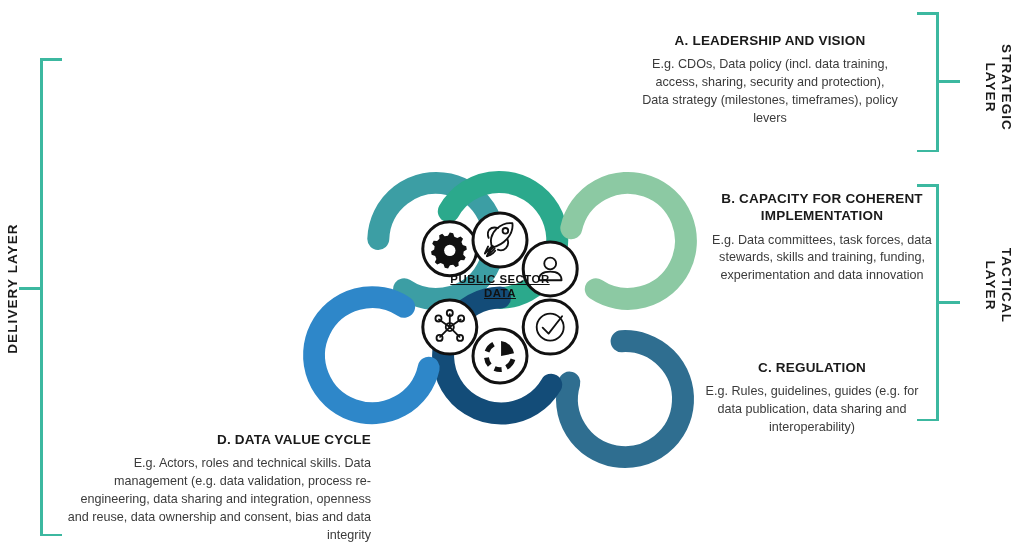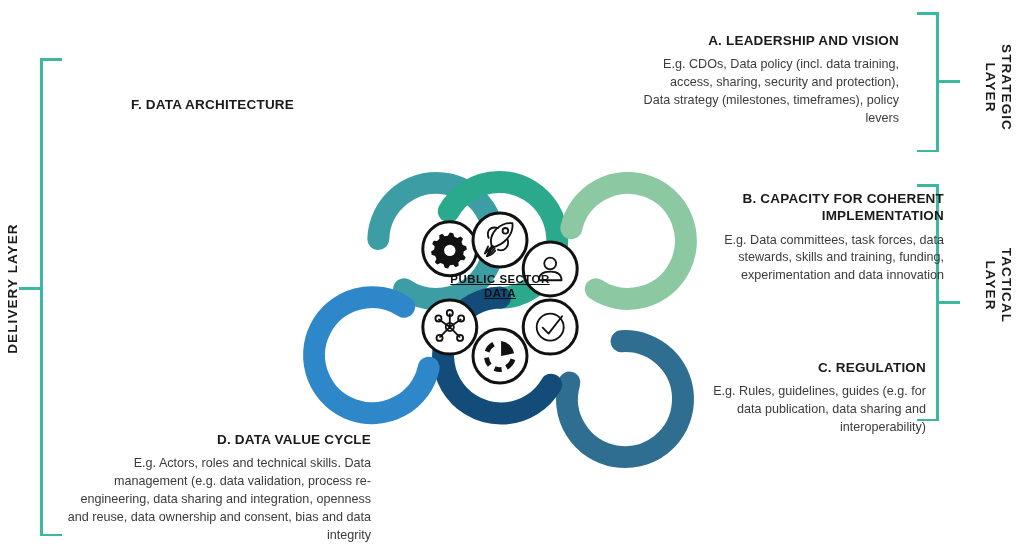--- a/index.html
+++ b/index.html
@@ -20,21 +20,21 @@
     letter-spacing: 0.2px;
     line-height: 1.28;
     color: #1a1a1a;
     margin-bottom: 7px;
   }
   .block .body {
     font-size: 12.6px;
     line-height: 1.42;
     color: #3b3b3b;
   }
-  .align-left  .title, .align-left  .body  { text-align: right; }
+  .align-left  .title, .align-left  .body  { text-align: center; }
   .align-right .title, .align-right .body  { text-align: right; }
 
   
   .bracket { position: absolute; }
   .bracket .spine {
     position: absolute; top: 0; width: 2.5px; height: 100%;
     background: #3cb8a0;
   }
   .bracket .cap {
     position: absolute; height: 2.5px; width: 22px; background: #3cb8a0;
@@ -132,21 +132,20 @@
     <div class="body">E.g. Rules, guidelines, guides (e.g. for data publication, data sharing and interoperability)</div>
   </div>
 
   <div class="block align-right" style="left:58px; top:431px; width:313px;">
     <div class="title">D. DATA VALUE CYCLE</div>
     <div class="body">E.g. Actors, roles and technical skills. Data management (e.g. data validation, process re-engineering, data sharing and integration, openness and reuse, data ownership and consent, bias and data integrity</div>
   </div>
 
 
   <div class="block align-right" style="left:93px; top:96px; width:201px;">
-    <div class="title">F. DATA ARCHITECTURE</div>
   </div>
 
   <div id="wheel">
     <svg viewBox="0 0 400 400" xmlns="http://www.w3.org/2000/svg">
       <defs>
 
         <symbol id="ico-rocket" viewBox="0 0 100 100">
           <g fill="none" stroke="#111" stroke-width="3.4" stroke-linecap="round" stroke-linejoin="round">
             <path d="M36 64 C30 52 34 38 44 29 C53 21 65 18 73 19 C74 27 71 39 63 48 C54 58 44 62 36 64 Z"></path>
             <circle cx="60" cy="33" r="5.2"></circle>

